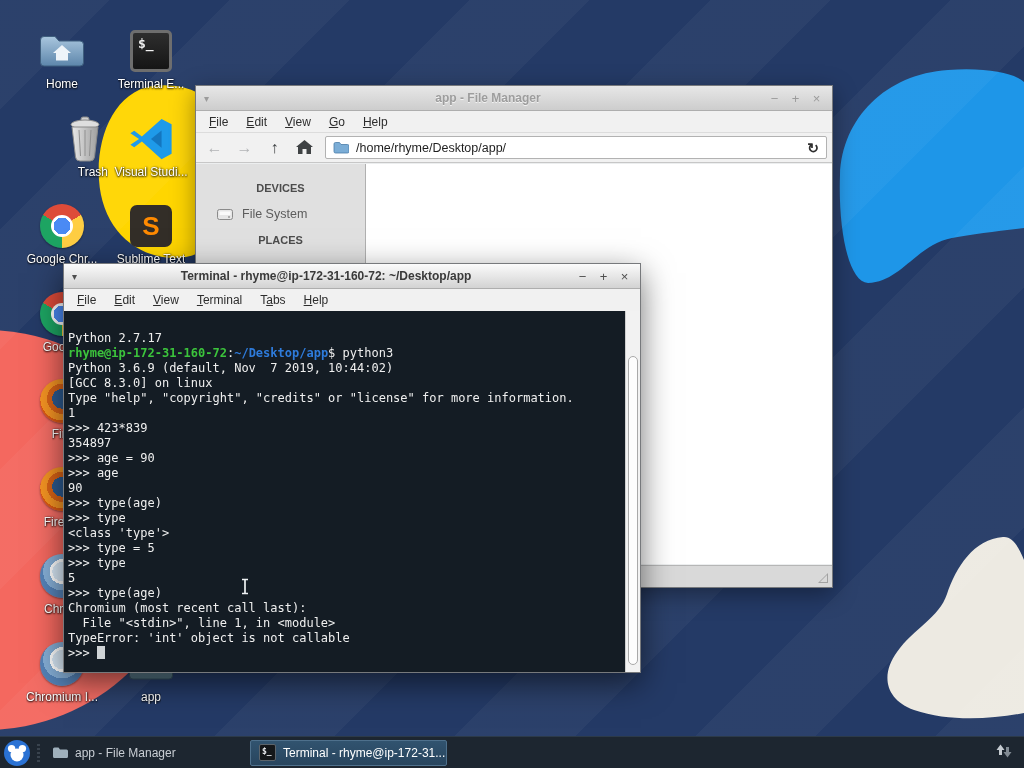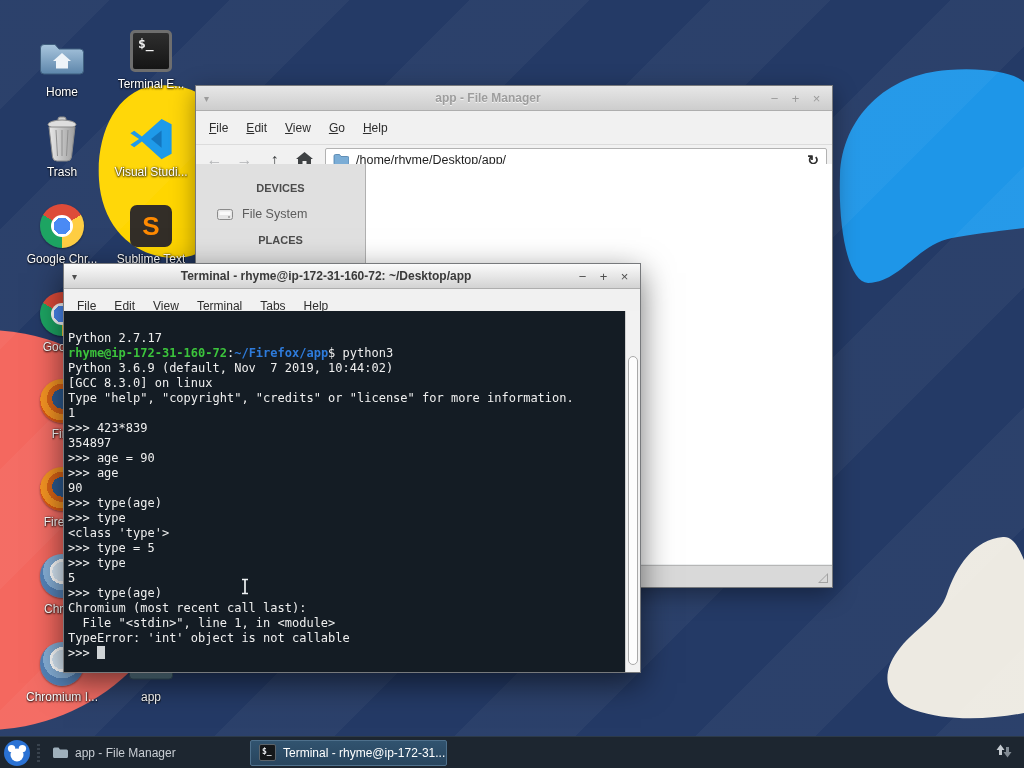--- a/index.html
+++ b/index.html
@@ -38,21 +38,21 @@
     color:#e8ebee; font-family:"DejaVu Sans Mono",monospace; font-size:8px; font-weight:bold;
     padding-left:2px; line-height:14px; flex:0 0 auto; }
 
   
   .window { position:absolute; border:1px solid #77797c; background:#eceeef; }
   .titlebar { height:25px; display:flex; align-items:center; padding:0 8px; gap:6px;
     border-bottom:1px solid #aeaeae; }
   .tb-title { flex:1; text-align:center; font-weight:bold; font-size:12px; }
   .tb-btn { width:15px; text-align:center; font-size:13px; line-height:25px; }
   .menu-arrow { font-size:10px; }
-  .menubar { height:34px; background:#f1f1f1; display:flex; align-items:center; padding-left:4px;
+  .menubar { height:22px; background:#f1f1f1; display:flex; align-items:center; padding-left:4px;
     font-size:12px; color:#2d2d2d; }
   .menu-item { padding:0 9px; }
   .menu-item .u { text-decoration:underline; }
 
   
   .fm { left:195px; top:85px; width:638px; height:503px; z-index:10; box-shadow:0 6px 22px rgba(0,0,0,.38); }
   .fm .titlebar { background:linear-gradient(#e7e7e7,#cdcdcd); }
   .fm .tb-title { color:#9d9d9d; text-shadow:0 1px 0 #f2f2f2; }
   .fm .tb-btn, .fm .menu-arrow { color:#9b9b9b; }
   .fm .menubar { border-bottom:1px solid #dcdcdc; }
@@ -113,42 +113,42 @@
 
 <svg class="wall" width="1024" height="768" viewBox="0 0 1024 768">
   <ellipse cx="-15" cy="530" rx="205" ry="200" fill="#f4685f"></ellipse>
   <path fill="#ffd600" d="M152 86 C 115 92, 96 136, 99 180 C 102 226, 132 256, 172 258 C 212 259, 236 228, 239 183 C 241 138, 221 92, 176 86 C 168 85, 160 85, 152 86 Z"></path>
   <path fill="#1e96e8" d="M840 175 C 842 118, 886 74, 948 70 C 988 67, 1016 74, 1024 82 L 1024 228 C 1000 231, 972 234, 952 238 C 916 245, 901 282, 868 283 C 848 282, 838 228, 840 175 Z"></path>
   <path fill="#edeae2" d="M1003 537 C 974 539, 956 567, 947 594 C 939 618, 914 628, 897 652 C 881 674, 884 699, 914 710 C 949 722, 992 719, 1024 713 L 1024 560 C 1019 548, 1013 536, 1003 537 Z"></path>
 </svg>
 <div class="stripes"></div>
 
 <div id="desktop-icons">
-    <div class="desk-icon" style="left: 62px; top: 36px;">
+    <div class="desk-icon" style="left: 62px; top: 28px;">
       <div class="dicon">
         <svg width="46" height="38" viewBox="0 0 46 38">
           <defs>
             <linearGradient id="gH" x1="0" y1="0" x2="0" y2="1">
               <stop offset="0" stop-color="#a9c6de"></stop>
               <stop offset="1" stop-color="#5d86ab"></stop>
             </linearGradient>
           </defs>
           <path d="M1.5 8 q0-3.5 3.5-3.5 h11 l4 4.5 h21 q3.5 0 3.5 3.5 v18 q0 3.5 -3.5 3.5 h-36 q-3.5 0-3.5-3.5 Z" fill="url(#gH)" stroke="#3f5f7e"></path>
           <path d="M23 13 l-9 8 h3 v7.5 h12 v-7.5 h3 Z" fill="#eef4f9"></path>
         </svg>
       </div>
       <div class="dlabel">Home</div>
     </div>
     <div class="desk-icon" style="left: 151px; top: 28px;">
       <div class="dicon">
         <div class="term-ic">$_</div>
       </div>
       <div class="dlabel">Terminal E...</div>
     </div>
-    <div class="desk-icon" style="left: 62px; top: 115.5px;">
+    <div class="desk-icon" style="left: 62px; top: 115.5px; align-items: flex-end;">
       <div class="dicon">
         <svg width="40" height="46" viewBox="0 0 40 46">
           <defs>
             <linearGradient id="gT" x1="0" y1="0" x2="1" y2="0">
               <stop offset="0" stop-color="#e8e8e8"></stop>
               <stop offset="0.5" stop-color="#c2c2c2"></stop>
               <stop offset="1" stop-color="#9f9f9f"></stop>
             </linearGradient>
           </defs>
           <rect x="16" y="1" width="8" height="5" rx="2" fill="#cfcfcf" stroke="#8a8a8a"></rect>
@@ -289,21 +289,21 @@
   <div class="menubar" id="term-menu">
       <div class="menu-item"><span class="u">F</span>ile</div>
       <div class="menu-item"><span class="u">E</span>dit</div>
       <div class="menu-item"><span class="u">V</span>iew</div>
       <div class="menu-item"><span class="u">T</span>erminal</div>
       <div class="menu-item">T<span class="u">a</span>bs</div>
       <div class="menu-item"><span class="u">H</span>elp</div>
     </div>
   <div class="term-body" id="term-lines">
       <div class="tline"><span class="c-fg">Python 2.7.17</span></div>
-      <div class="tline"><span class="c-green">rhyme@ip-172-31-160-72</span><span class="c-fg">:</span><span class="c-blue">~/Firefox/app</span><span class="c-fg">$ python3</span></div>
+      <div class="tline"><span class="c-green">rhyme@ip-172-31-160-72</span><span class="c-fg">:</span><span class="c-blue">~/Desktop/app</span><span class="c-fg">$ python3</span></div>
       <div class="tline"><span class="c-fg">Python 3.6.9 (default, Nov  7 2019, 10:44:02)</span></div>
       <div class="tline"><span class="c-fg">[GCC 8.3.0] on linux</span></div>
       <div class="tline"><span class="c-fg">Type "help", "copyright", "credits" or "license" for more information.</span></div>
       <div class="tline"><span class="c-fg">1</span></div>
       <div class="tline"><span class="c-fg">&gt;&gt;&gt; 423*839</span></div>
       <div class="tline"><span class="c-fg">354897</span></div>
       <div class="tline"><span class="c-fg">&gt;&gt;&gt; age = 90</span></div>
       <div class="tline"><span class="c-fg">&gt;&gt;&gt; age</span></div>
       <div class="tline"><span class="c-fg">90</span></div>
       <div class="tline"><span class="c-fg">&gt;&gt;&gt; type(age)</span></div>

